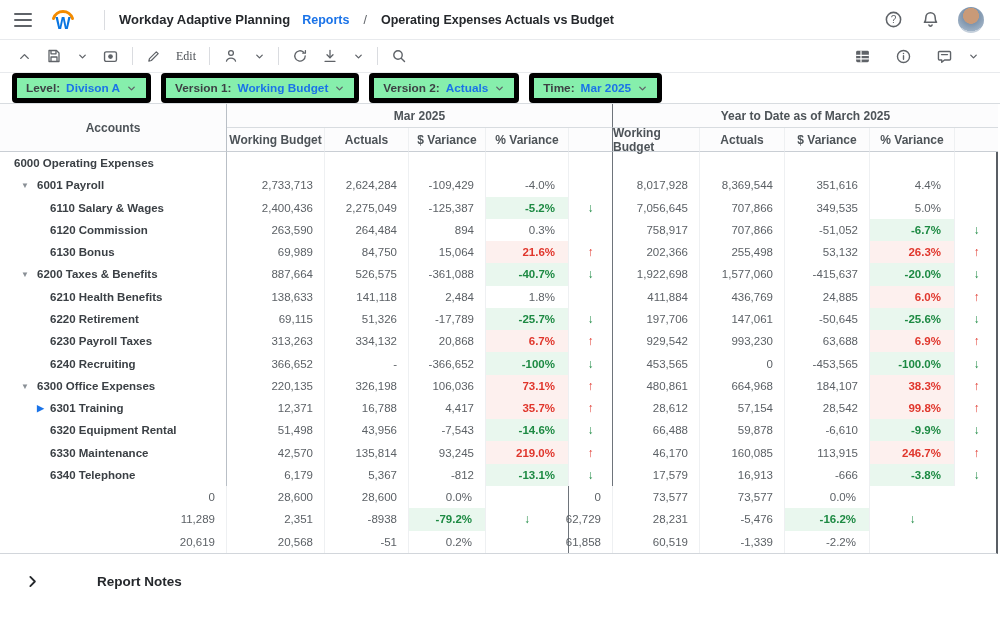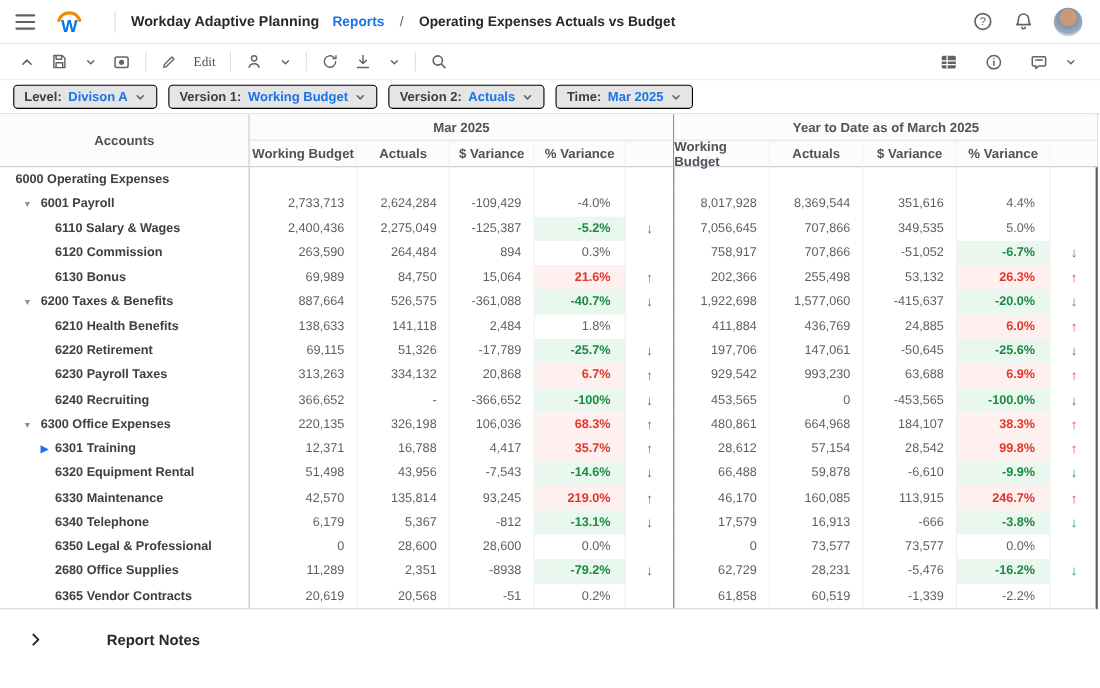--- a/index.html
+++ b/index.html
@@ -27,22 +27,22 @@
     border-bottom:1px solid #e8eaed; background:#fff; }
   .tb-group { display:flex; align-items:center; gap:4px; }
   .tb-btn { display:flex; align-items:center; gap:15px; padding:3px 5px; border-radius:3px; cursor:pointer;font-family:Liberation Serif, serif; }
   .tb-btn .lbl { font-size:12px; color:#4d5156; }
   .tb-div { width:1px; height:18px; background:#dadce0; margin:0 8px; }
   .toolbar-right { margin-left:auto; display:flex; align-items:center; gap:14px; }
   svg.ic { display:block; }
 
   
   .filterbar { height:30px; display:flex; align-items:center; gap:10px; padding:0 12px; background:#fff; }
-  .pill { display:flex; align-items:center; gap:6px; border:1px solid #000000; border-radius:4px;
-    padding:3px 9px; font-size:11.8px; cursor:pointer; background:#e5e5e5; }
+  .pill { display:flex; align-items:center; gap:6px; border:5px solid #000000; border-radius:4px;
+    padding:3px 9px; font-size:11.8px; cursor:pointer; background:#86efac; }
   .pill .pl { color:#3c4043; font-weight:600; }
   .pill .pv { color:#1a73e8; font-weight:700; }
 
   
   .gridwrap { border-top:1px solid #d8dce0; }
   .grid { display:grid; width:998px;
     grid-template-columns:227px 98px 84px 77px 83px 44px 87px 85px 85px 85px 43px;
     grid-template-rows:24px 24px repeat(18, 22.28px);
     border-right:2px solid #595e64; border-bottom:1px solid #d2d6db; background:#fff; }
   .cell { display:flex; align-items:center; border-right:1px solid #eef0f2; min-width:0; }
@@ -382,21 +382,21 @@
       <div class="cell num">-453,565</div>
       <div class="cell pvar neg">-100.0%</div>
       <div class="cell arrowc down" style="border-right: none;">↓</div>
       <div class="cell c-acct lvl1">
         <div class="caret down">▼</div>
         <div>6300 Office Expenses</div>
       </div>
       <div class="cell num boldrow">220,135</div>
       <div class="cell num boldrow">326,198</div>
       <div class="cell num boldrow">106,036</div>
-      <div class="cell pvar pos boldrow">68.3%</div>
+      <div class="cell pvar pos boldrow">73.1%</div>
       <div class="cell arrowc up boldrow b-dark">↑</div>
       <div class="cell num boldrow">480,861</div>
       <div class="cell num boldrow">664,968</div>
       <div class="cell num boldrow">184,107</div>
       <div class="cell pvar pos boldrow">38.3%</div>
       <div class="cell arrowc up boldrow" style="border-right: none;">↑</div>
       <div class="cell c-acct lvl2">
         <div class="caret rightblue">▶</div>
         <div>6301 Training</div>
       </div>
@@ -442,23 +442,20 @@
       <div class="cell num">6,179</div>
       <div class="cell num">5,367</div>
       <div class="cell num">-812</div>
       <div class="cell pvar neg">-13.1%</div>
       <div class="cell arrowc down b-dark">↓</div>
       <div class="cell num">17,579</div>
       <div class="cell num">16,913</div>
       <div class="cell num">-666</div>
       <div class="cell pvar neg">-3.8%</div>
       <div class="cell arrowc down" style="border-right: none;">↓</div>
-      <div class="cell c-acct lvl2">
-        <div>6350 Legal &amp; Professional</div>
-      </div>
       <div class="cell num">0</div>
       <div class="cell num">28,600</div>
       <div class="cell num">28,600</div>
       <div class="cell pvar">0.0%</div>
       <div class="cell arrowc b-dark"></div>
       <div class="cell num">0</div>
       <div class="cell num">73,577</div>
       <div class="cell num">73,577</div>
       <div class="cell pvar">0.0%</div>
       <div class="cell arrowc" style="border-right: none;"></div>

